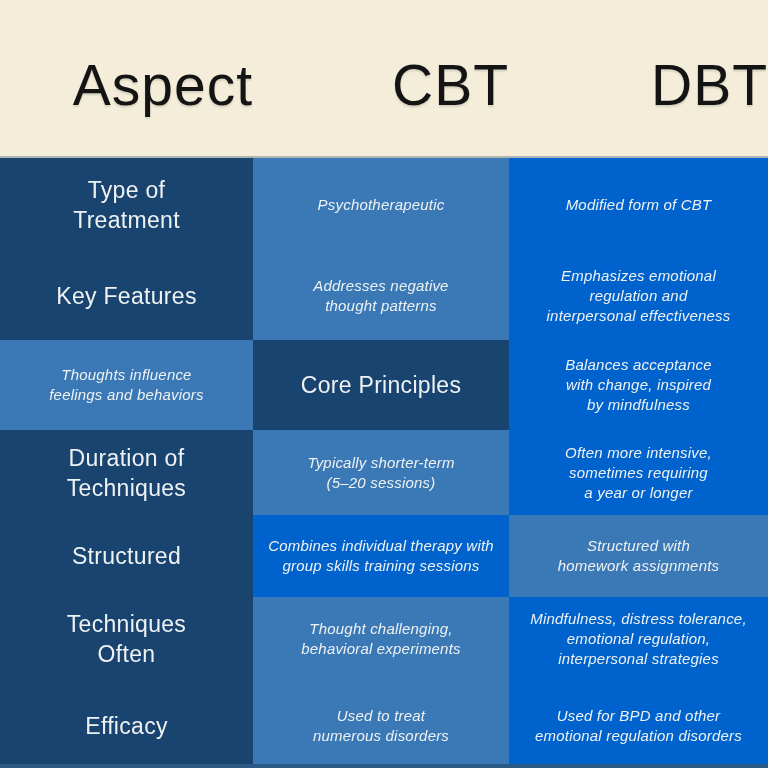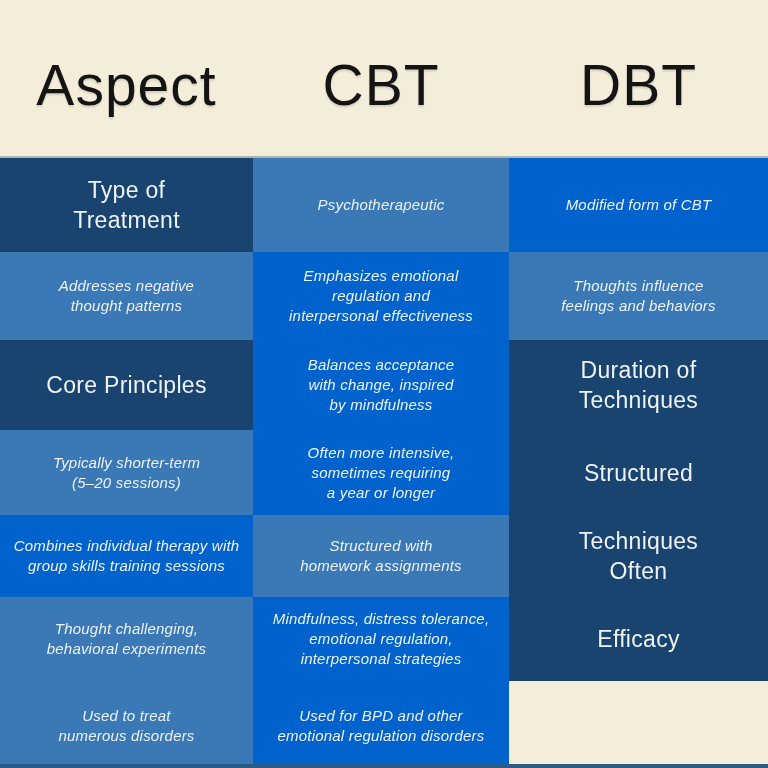--- a/index.html
+++ b/index.html
@@ -21,21 +21,21 @@
     position: absolute;
     top: 0; left: 0;
     width: 768px;
     height: 156px;
     display: grid;
     grid-template-columns: 253px 256px 259px;
     align-items: center;
     background: var(--cream, #f3edda);
   }
   .header-cell {
-    text-align: center;
+    text-align: right;
     font-size: 57px;
     font-weight: 500;
     letter-spacing: 1px;
     color: var(--header_text, #141414);
     text-shadow: 0 2px 2px rgba(0,0,0,0.12);
     padding-top: 14px;
   }
 
   
   .table-body {
@@ -97,20 +97,21 @@
     <div class="header-cell">DBT</div>
   </div>
 
   <div class="table-body">
 
     <div class="cell aspect-cell col-aspect-bg">Type of
 Treatment</div>
     <div class="cell cbt-cell col-cbt-bg">Psychotherapeutic</div>
     <div class="cell dbt-cell col-dbt-bg">Modified form of CBT</div>
 
+    <div class="cell aspect-cell col-aspect-bg">Key Features</div>
     <div class="cell cbt-cell col-cbt-bg">Addresses negative
 thought patterns</div>
     <div class="cell dbt-cell col-dbt-bg">Emphasizes emotional
 regulation and
 interpersonal effectiveness</div>
 
     <div class="cell cbt-cell col-cbt-bg">Thoughts influence
 feelings and behaviors</div>
     <div class="cell aspect-cell col-aspect-bg">Core Principles</div>
     <div class="cell dbt-cell col-dbt-bg">Balances acceptance

